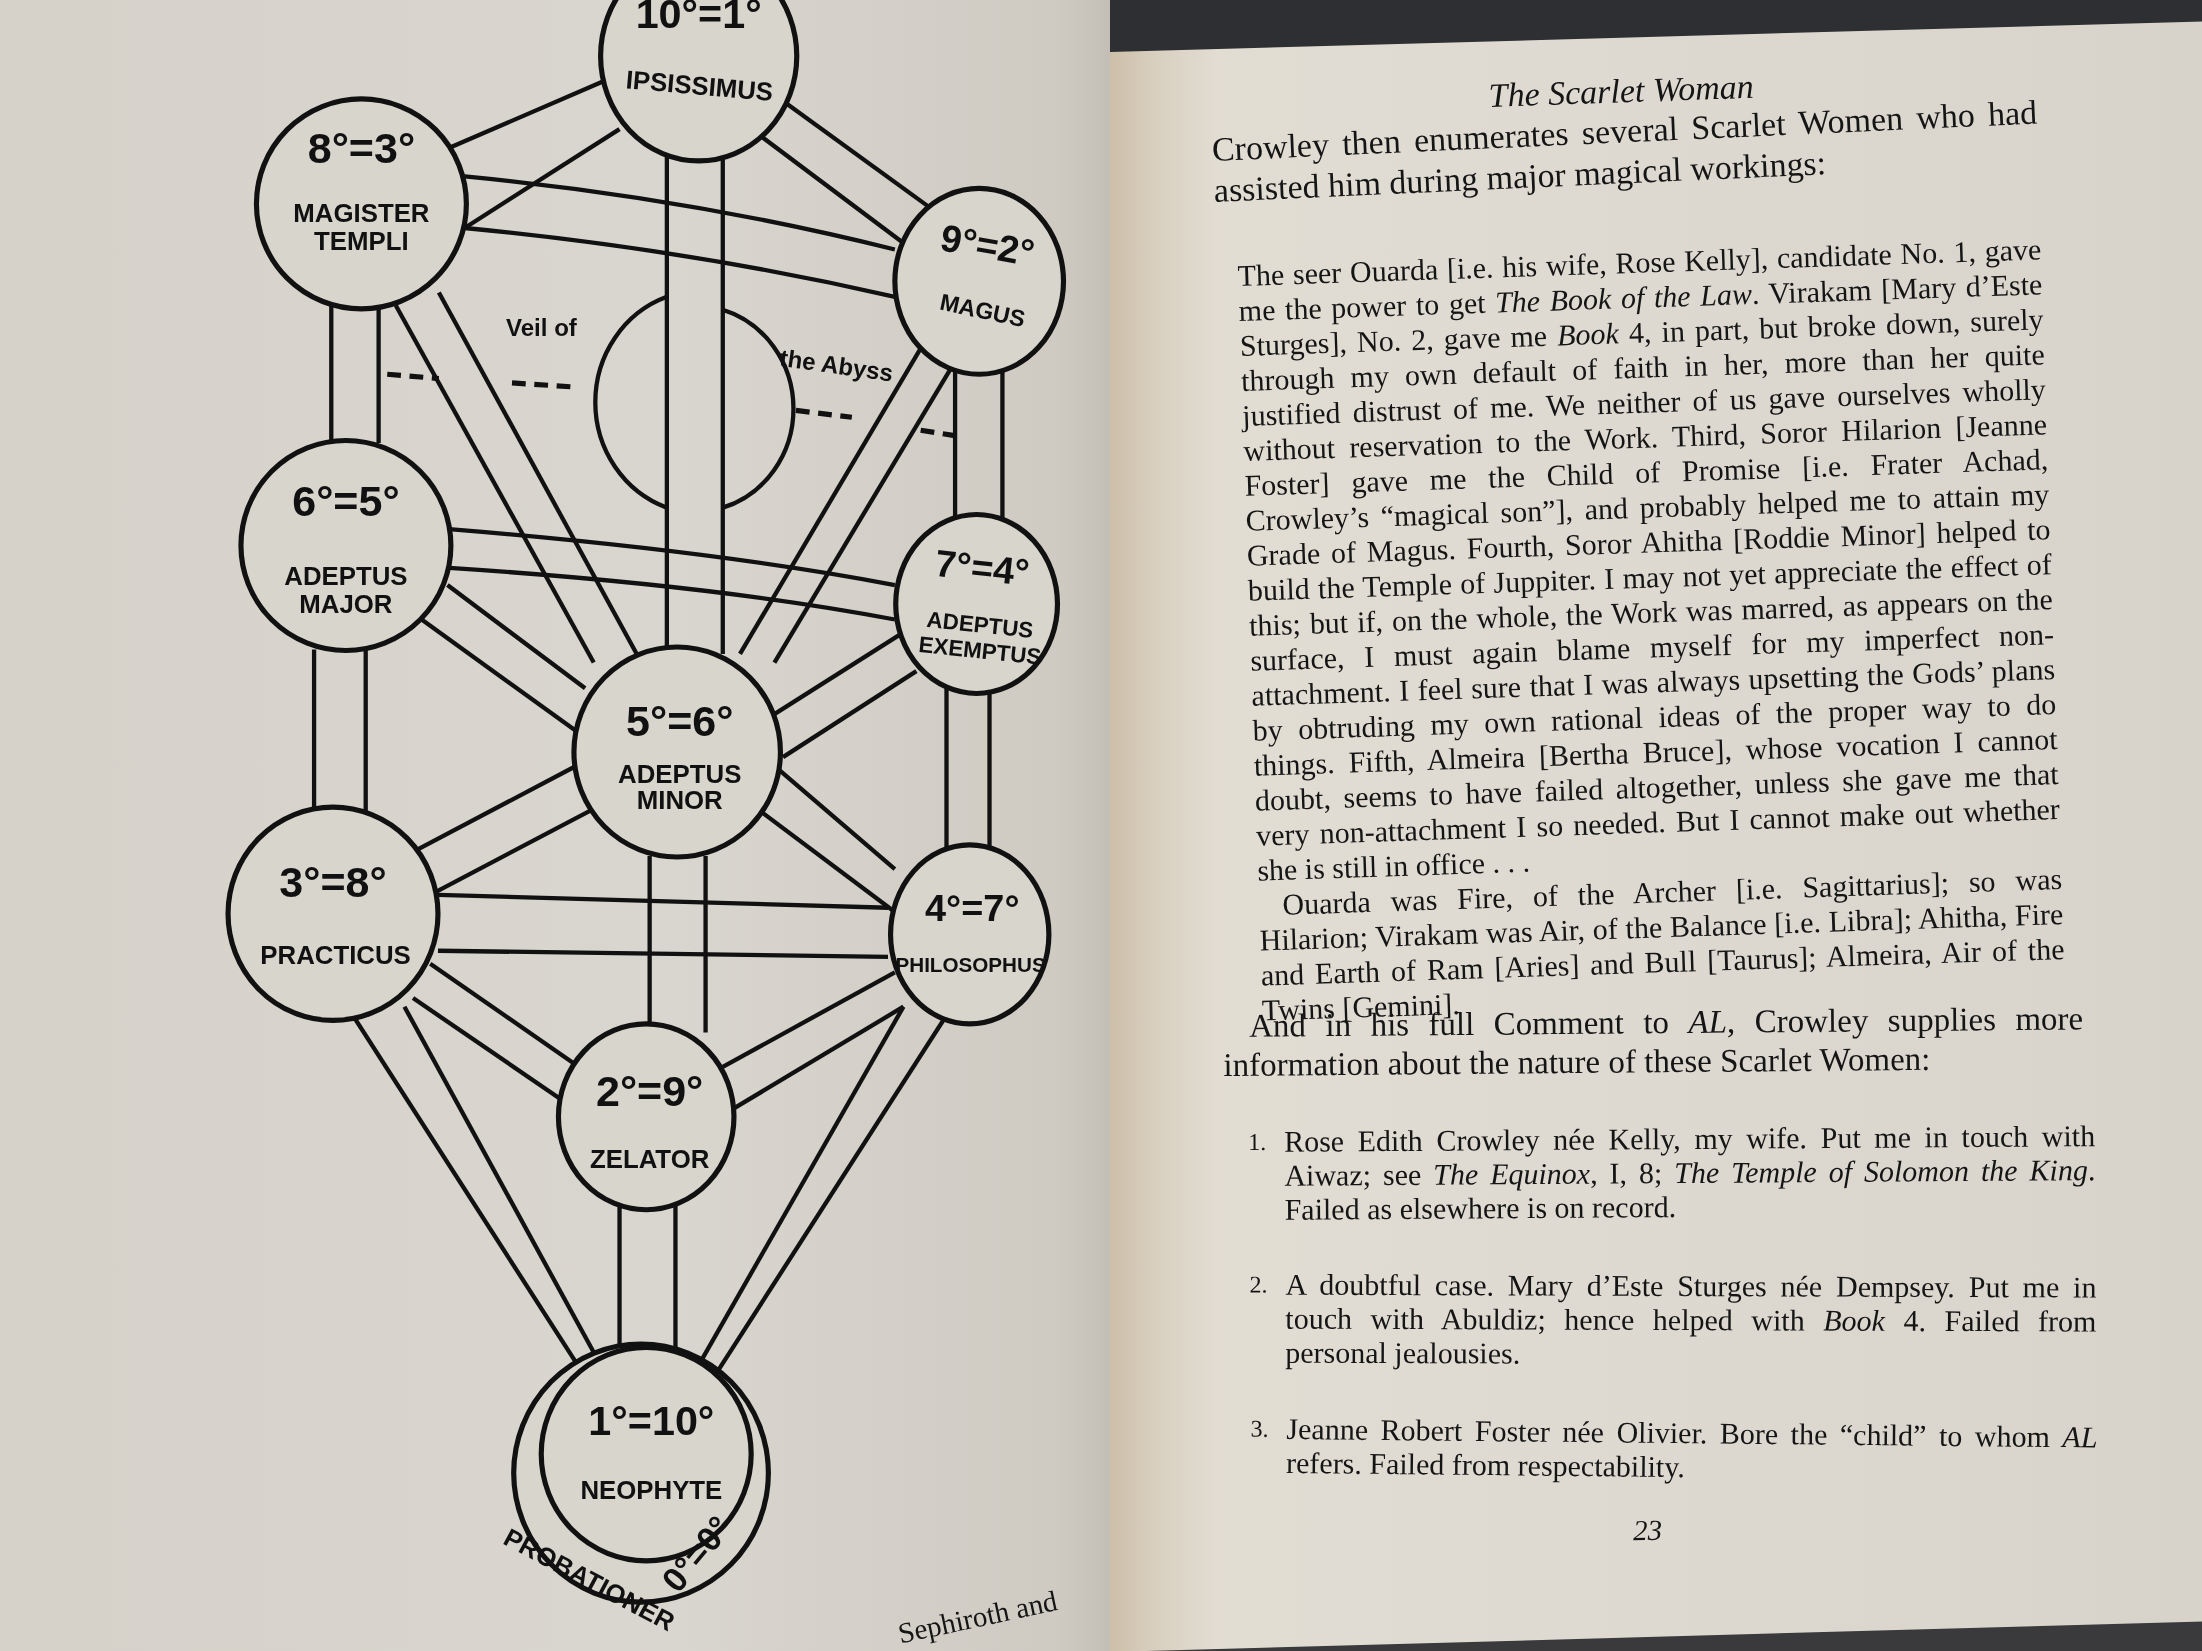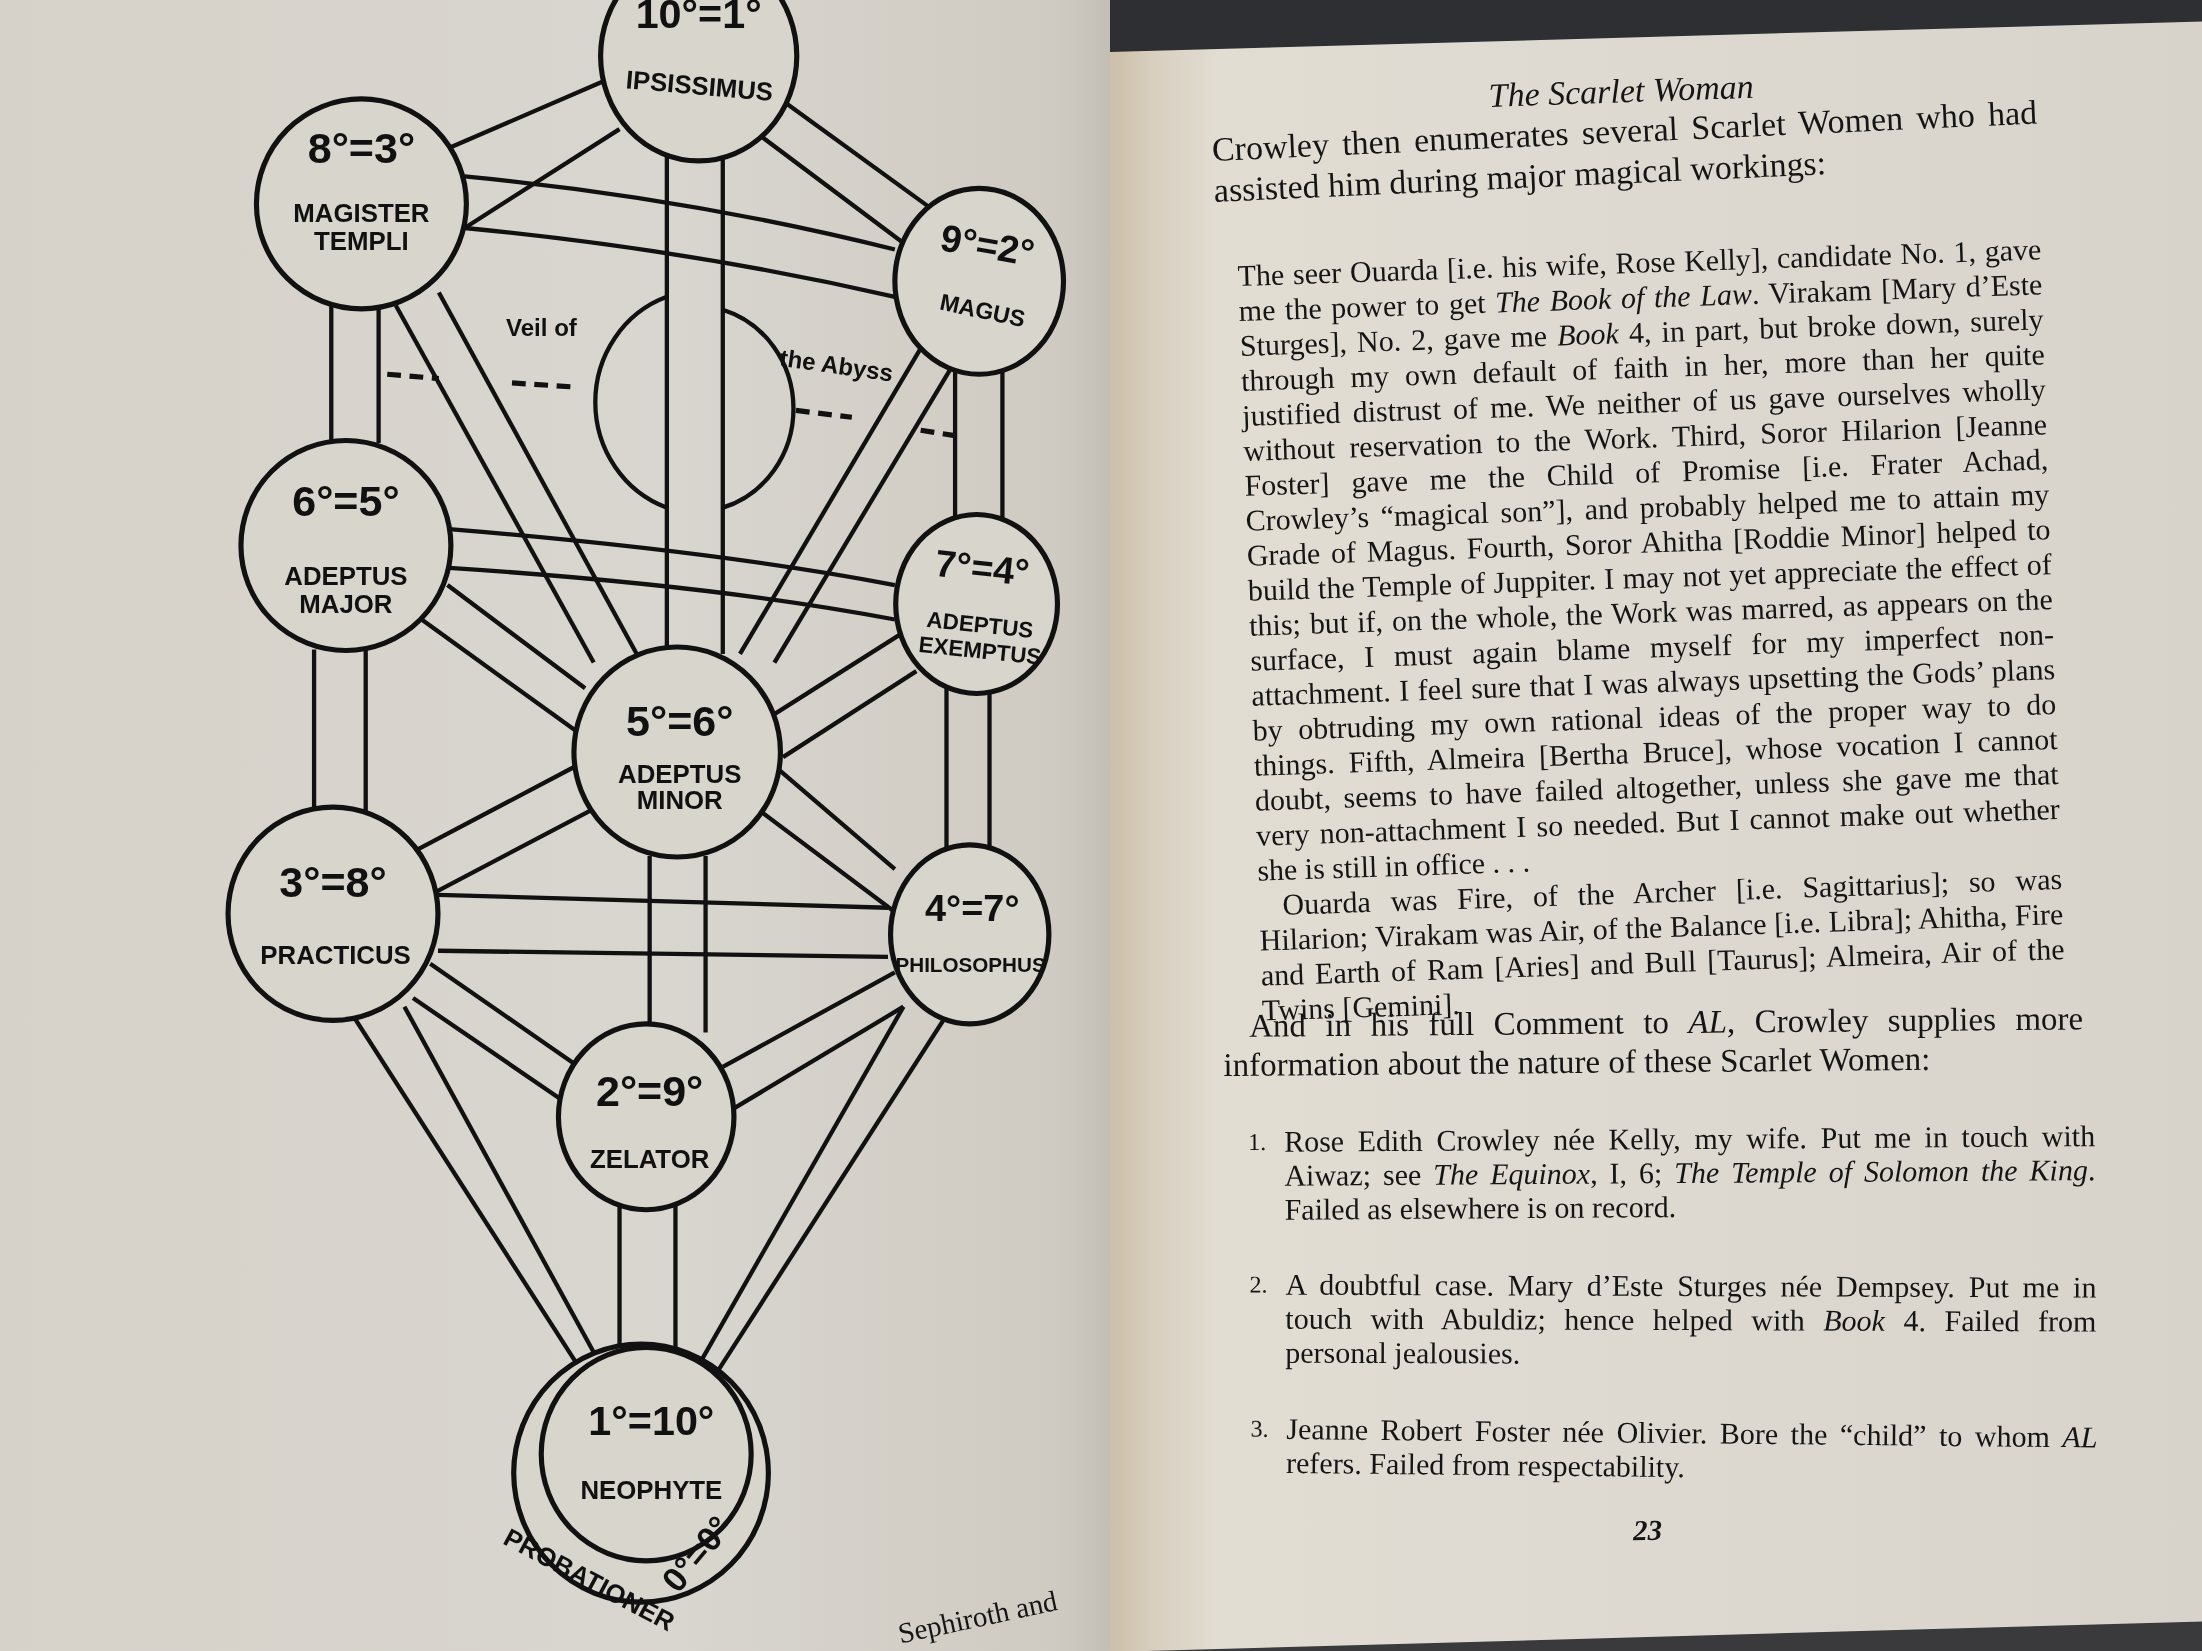--- a/index.html
+++ b/index.html
@@ -27,21 +27,21 @@
     transform-origin:0 0;
   }
   .running-head { position:absolute; left:1488px; top:77px; font-style:italic; font-size:34px; color:#151515; transform:rotate(-2deg); transform-origin:0 0; }
   .para { font-size:33px; line-height:39px; text-align:justify; }
   .quote { font-size:30px; line-height:35px; text-align:justify; }
   .quote p { margin:0; }
   .quote .indent { text-indent:24px; }
   .list-item { display:flex; font-size:30px; line-height:34px; margin-bottom:45px; }
   .list-num { width:36px; flex:none; font-size:24px; }
   .list-body { flex:1; text-align:justify; }
-  .folio { position:absolute; left:1633px; top:1514px; font-size:29px; font-style:italic; color:#151515; transform:rotate(-1deg);font-weight:bold; }
+  .folio { position:absolute; left:1633px; top:1514px; font-size:29px; font-style:italic; color:#151515; transform:rotate(-1deg); }
   .caption { position:absolute; left:895px; top:1618px; font-size:29px; color:#151515; transform:rotate(-12deg); transform-origin:0 0; white-space:nowrap; }
   i { font-style:italic; }
 </style>
 </head>
 <body>
 
 <div class="bg-fabric"></div>
 
 <div class="page-left"></div>
 
@@ -199,21 +199,21 @@
   <p class="indent">Ouarda was Fire, of the Archer [i.e. Sagittarius]; so was Hilarion; Virakam was Air, of the Balance [i.e. Libra]; Ahitha, Fire and Earth of Ram [Aries] and Bull [Taurus]; Almeira, Air of the Twins [Gemini].</p>
 </div>
 
 <div class="text-block para" style="left:1223px; top:1007px; width:860px; transform:rotate(-0.5deg); text-indent:26px;">
   <span>And in his full Comment to </span><i>AL</i><span>, Crowley supplies more information about the nature of these Scarlet Women:</span>
 </div>
 
 <div class="text-block" style="left:1248px; top:1125px; width:847px; transform:rotate(-0.4deg);">
   <div class="list-item">
     <span class="list-num">1.</span>
-    <span class="list-body"><span>Rose Edith Crowley née Kelly, my wife. Put me in touch with Aiwaz; see </span><i>The Equinox</i><span>, I, 6; </span><i>The Temple of Solomon the King</i><span>. Failed as elsewhere is on record.</span></span>
+    <span class="list-body"><span>Rose Edith Crowley née Kelly, my wife. Put me in touch with Aiwaz; see </span><i>The Equinox</i><span>, I, 8; </span><i>The Temple of Solomon the King</i><span>. Failed as elsewhere is on record.</span></span>
   </div>
   <div class="list-item" style="transform:rotate(0.6deg); margin-top:15.5px;">
     <span class="list-num">2.</span>
     <span class="list-body"><span>A doubtful case. Mary d’Este Sturges née Dempsey. Put me in touch with Abuldiz; hence helped with </span><i>Book</i><span> 4. Failed from personal jealousies.</span></span>
   </div>
   <div class="list-item" style="transform:rotate(1deg); margin-top:15.5px;">
     <span class="list-num">3.</span>
     <span class="list-body"><span>Jeanne Robert Foster née Olivier. Bore the “child” to whom </span><i>AL</i><span> refers. Failed from respectability.</span></span>
   </div>
 </div>

